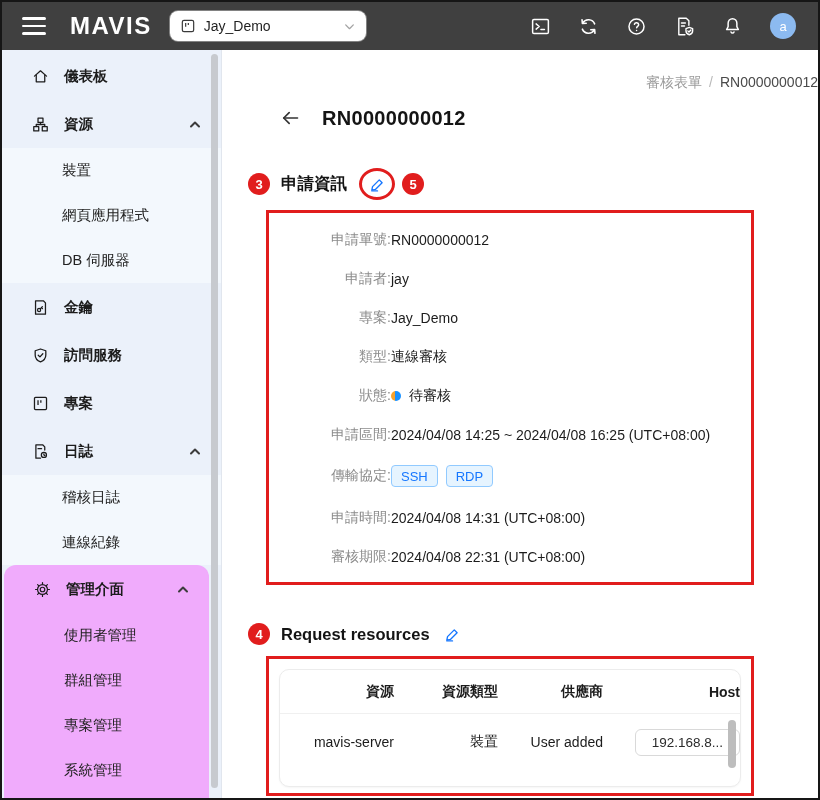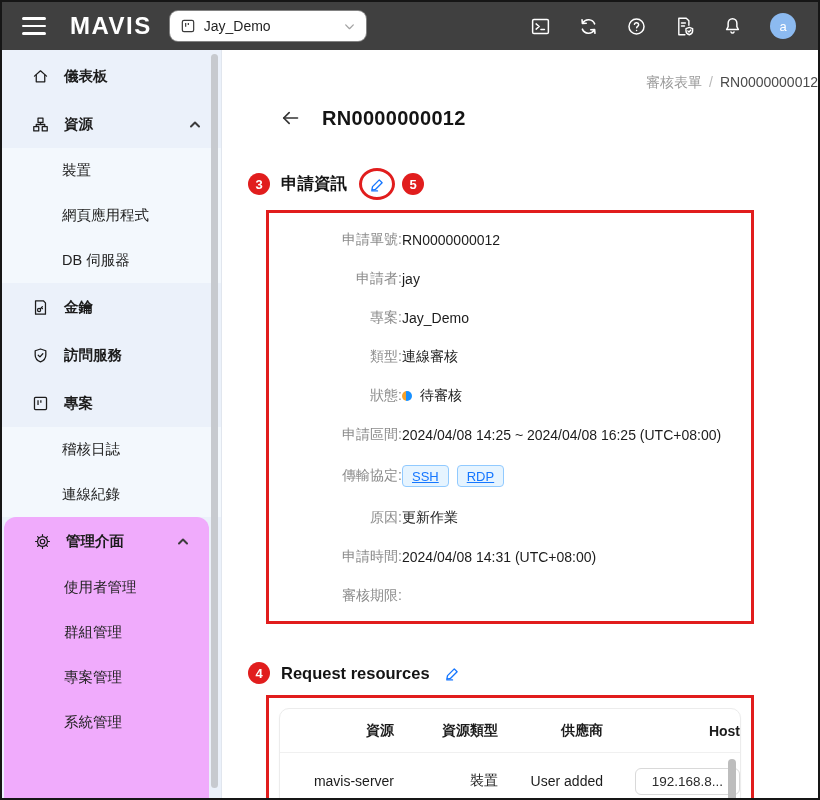--- a/index.html
+++ b/index.html
@@ -56,32 +56,32 @@
   .badge { width:22px; height:22px; border-radius:50%; background:#e11d1d; color:#fff;
            font-size:13px; font-weight:700; display:flex; align-items:center;
            justify-content:center; flex:0 0 22px; }
   .sec-title { font-size:16.5px; font-weight:700; color:#141414; margin-left:11px; }
   .pencil-circled { margin-left:12px; width:36px; height:32px; border:3px solid #e11d1d;
                     border-radius:50%; display:flex; align-items:center; justify-content:center; }
   .pencil-plain { margin-left:14px; display:flex; align-items:center; }
   .badge-after { margin-left:7px; }
 
   .redbox { border:3px solid #e11d1d; width:488px; margin-left:44px; }
-  .redbox1 { margin-top:10px; padding:7px 8px 6px 15px; }
+  .redbox1 { margin-top:10px; padding:7px 8px 6px 4px; }
   .redbox2 { margin-top:11px; height:140px; padding:10px; }
 
   .frow { display:flex; align-items:center; height:39px; }
   .frow.tags-row { height:44px; }
   .flabel { width:118px; flex:0 0 118px; font-size:14px; color:#8b8b8b; }
   .fvalue { font-size:14px; color:#1c1c1c; white-space:nowrap; }
   .dot { width:10px; height:10px; border-radius:50%; display:inline-block; margin-right:8px;
          background:linear-gradient(90deg,#f6a22d 0 38%, #1890ff 38% 100%);
          vertical-align:-1px; }
   .tag { display:inline-block; padding:2.5px 9px; border:1px solid #91caff; background:#e6f4ff;
-         color:#1677ff; border-radius:4px; font-size:13px; margin-right:8px; cursor:default;text-decoration:underline; }
+         color:#1677ff; border-radius:4px; font-size:13px; margin-right:8px; cursor:default; }
 
   .res-card { border:1px solid #ececec; border-radius:10px; background:#fff; position:relative;
               height:118px; overflow:hidden; box-shadow:0 1px 2px rgba(0,0,0,.04); }
   .res-header { display:flex; align-items:center; height:44px; padding-left:14px;
                 border-bottom:1px solid #f0f0f0; font-size:14px; font-weight:700; color:#1c1c1c; }
   .res-row { display:flex; align-items:center; height:56px; padding-left:14px;
              font-size:14px; color:#1c1c1c; }
   .c1 { width:100px; flex:0 0 100px; }
   .c2 { width:104px; flex:0 0 104px; }
   .c3 { width:105px; flex:0 0 105px; }
@@ -214,20 +214,32 @@
 
       <div class="s-item">
         <svg width="17" height="17" viewBox="0 0 24 24" fill="none" stroke="#1c1c1c" stroke-width="1.8">
           <rect x="3.5" y="3.5" width="17" height="17" rx="1.5"></rect>
           <line x1="8.5" y1="7.5" x2="8.5" y2="14"></line>
           <line x1="12.5" y1="7.5" x2="12.5" y2="11"></line>
         </svg>
         <span>專案</span>
       </div>
 
+      <div class="s-item">
+        <svg width="17" height="17" viewBox="0 0 24 24" fill="none" stroke="#1c1c1c" stroke-width="1.8" stroke-linecap="round" stroke-linejoin="round">
+          <path d="M18 10V5.5l-3-3H5.5v19H12"></path>
+          <line x1="8.5" y1="8" x2="13.5" y2="8"></line>
+          <circle cx="16.8" cy="16.8" r="3.6"></circle>
+          <polyline points="16.8,15.2 16.8,17 18.2,17.8"></polyline>
+        </svg>
+        <span>日誌</span>
+        <svg class="caret" width="12" height="10" viewBox="0 0 12 10" fill="none" stroke="#3c3c3c" stroke-width="2" stroke-linecap="round" stroke-linejoin="round">
+          <polyline points="2,7.5 6,3.5 10,7.5"></polyline>
+        </svg>
+      </div>
 
       <div class="grp-light">
         <div class="s-sub">
           <span>稽核日誌</span>
         </div>
         <div class="s-sub">
           <span>連線紀錄</span>
         </div>
       </div>
 
@@ -311,29 +323,26 @@
           <span class="flabel">申請區間:</span>
           <span class="fvalue">2024/04/08 14:25 ~ 2024/04/08 16:25 (UTC+08:00)</span>
         </div>
         <div class="frow tags-row">
           <span class="flabel">傳輸協定:</span>
           <span class="fvalue">
             <span class="tag">SSH</span><span class="tag">RDP</span>
           </span>
         </div>
         <div class="frow">
-          <span class="flabel">原因:</span>
-          <span class="fvalue">更新作業</span>
-        </div>
-        <div class="frow">
           <span class="flabel">申請時間:</span>
           <span class="fvalue">2024/04/08 14:31 (UTC+08:00)</span>
         </div>
         <div class="frow">
           <span class="flabel">審核期限:</span>
+          <span class="fvalue">2024/04/08 22:31 (UTC+08:00)</span>
         </div>
       </div>
 
       <div class="sec-head sec-head2">
         <span class="badge">4</span>
         <span class="sec-title">Request resources</span>
         <span class="pencil-plain">
           <svg width="17" height="17" viewBox="0 0 24 24" fill="none" stroke="#1677ff" stroke-width="1.9" stroke-linecap="round" stroke-linejoin="round">
             <path d="M14.5 5.5l4 4L9 19l-5 1 1-5L14.5 5.5z"></path>
             <line x1="4" y1="21" x2="12" y2="21"></line>

